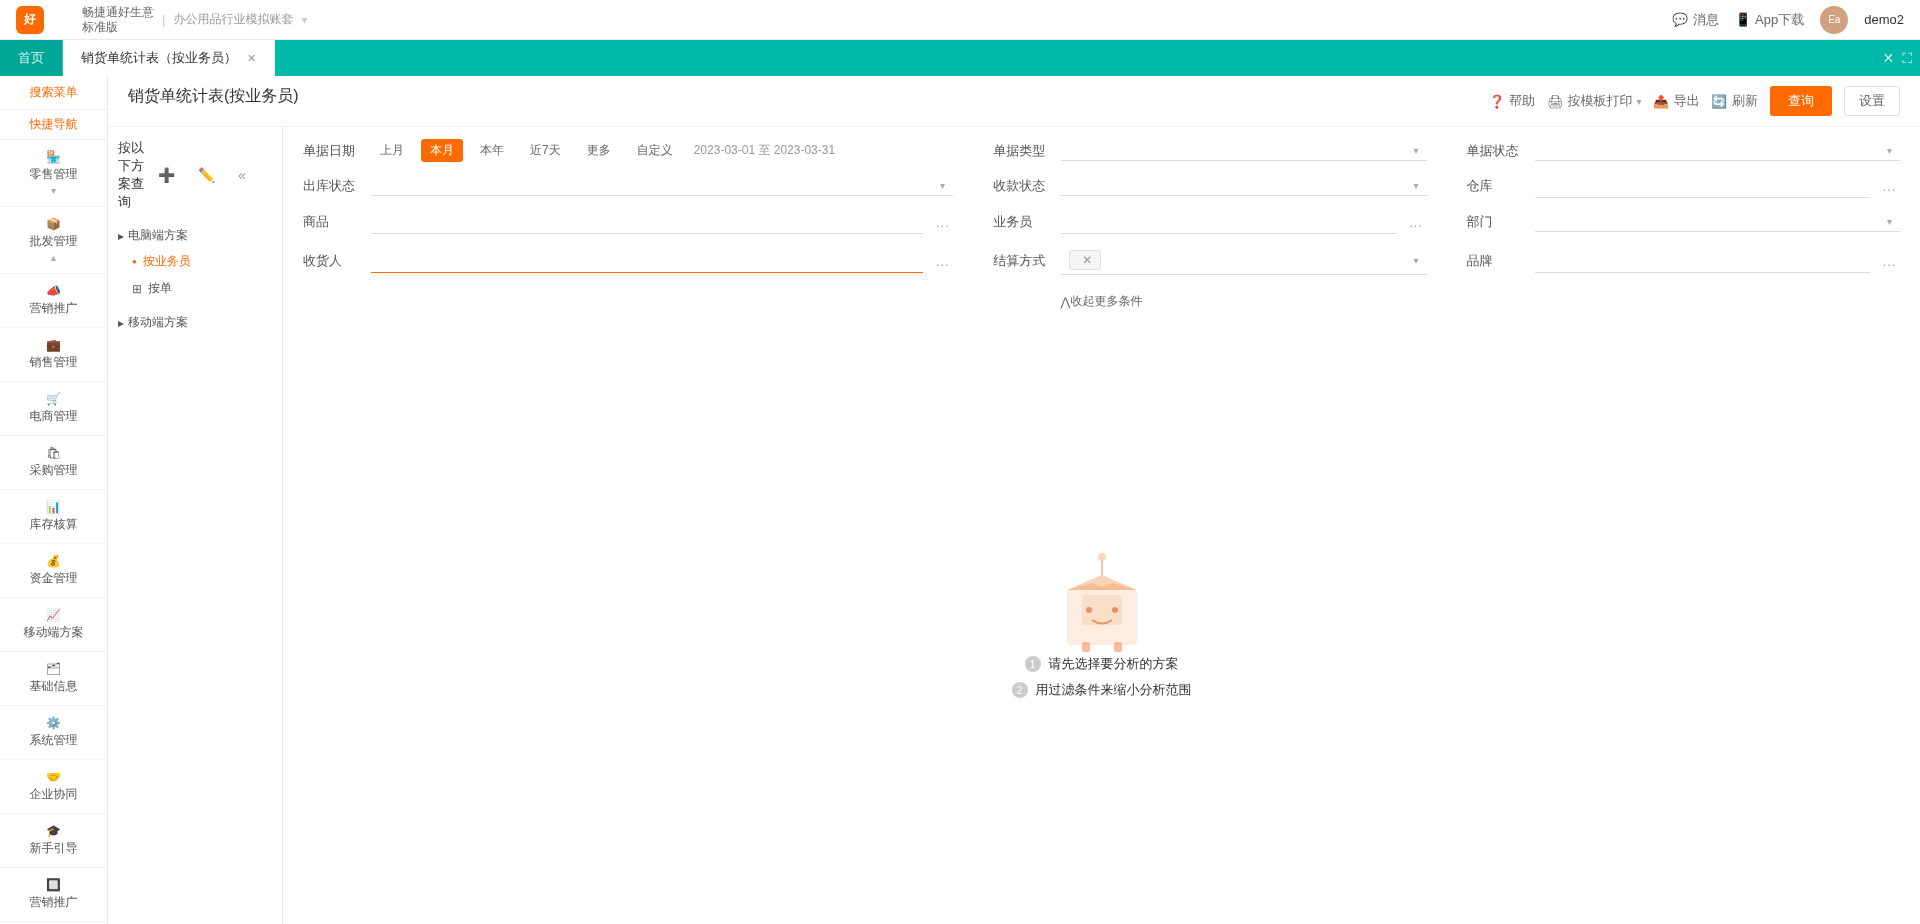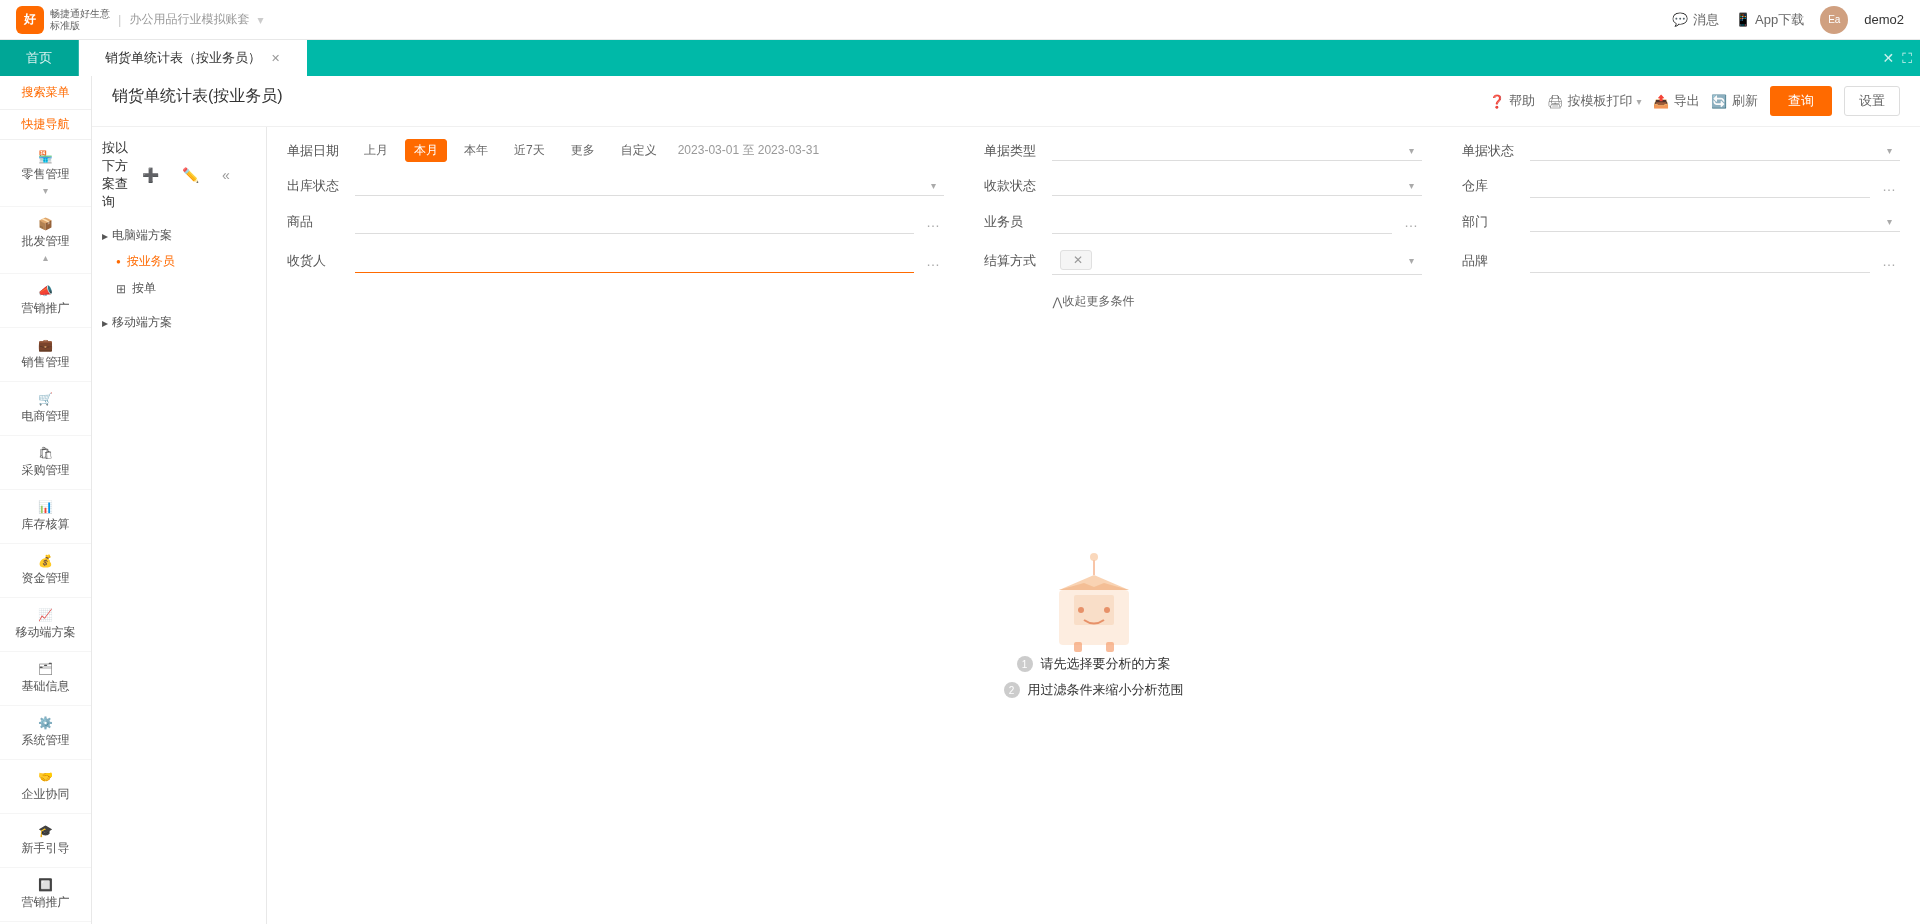--- a/index.html
+++ b/index.html
@@ -15,56 +15,56 @@
       display: flex;
       align-items: center;
       justify-content: space-between;
       padding: 0 16px;
       border-bottom: 1px solid #e8e8e8;
       z-index: 100;
     }
     .top-bar-left { display: flex; align-items: center; gap: 8px; }
     .logo-area { display: flex; align-items: center; gap: 6px; cursor: pointer; }
     .logo-icon { width: 28px; height: 28px; background: #ff6a00; border-radius: 6px; display: flex; align-items: center; justify-content: center; color: white; font-size: 12px; font-weight: bold; }
-    .logo-text { font-size: 10px; color: #666; line-height: 1.2; }
+    .logo-text { font-size: 12px; color: #666; line-height: 1.2; margin-left: 32px; }
     .breadcrumb-text { font-size: 12px; color: #999; }
     .top-bar-right { display: flex; align-items: center; gap: 16px; }
     .top-bar-action { display: flex; align-items: center; gap: 4px; color: #666; font-size: 13px; cursor: pointer; }
     .user-avatar { width: 28px; height: 28px; border-radius: 50%; background: #d0a080; display: flex; align-items: center; justify-content: center; color: white; font-size: 11px; overflow: hidden; }
     .user-name { font-size: 13px; color: #333; cursor: pointer; }
 
     
     .tab-bar {
       height: 36px;
       background: #00b9a8;
       display: flex;
       align-items: stretch;
     }
     .tab-item {
       display: flex;
       align-items: center;
-      padding: 0 26px;
+      padding: 0 18px;
       color: rgba(255,255,255,0.85);
       font-size: 13px;
       cursor: pointer;
       gap: 6px;
       border-right: 1px solid rgba(255,255,255,0.2);
     }
     .tab-item.home { background: rgba(0,0,0,0.1); }
     .tab-item.active { background: white; color: #333; }
     .tab-close { font-size: 11px; color: #999; cursor: pointer; margin-left: 4px; }
     .tab-bar-actions { margin-left: auto; display: flex; align-items: center; padding: 0 8px; gap: 8px; }
     .tab-bar-icon { color: rgba(255,255,255,0.8); cursor: pointer; font-size: 14px; }
 
     
     .main-area { display: flex; flex: 1; overflow: hidden; }
 
     
     .sidebar {
-      width: 92px;
+      width: 108px;
       background: #fff;
       border-right: 1px solid #e8e8e8;
       display: flex;
       flex-direction: column;
       overflow-y: auto;
     }
     .sidebar-search { padding: 8px 6px; font-size: 12px; color: #ff6a00; cursor: pointer; text-align: center; border-bottom: 1px solid #f0f0f0; }
     .sidebar-nav { padding: 6px 0; font-size: 12px; color: #ff6a00; cursor: pointer; text-align: center; border-bottom: 1px solid #f0f0f0; }
     .sidebar-item {
       padding: 10px 6px;

